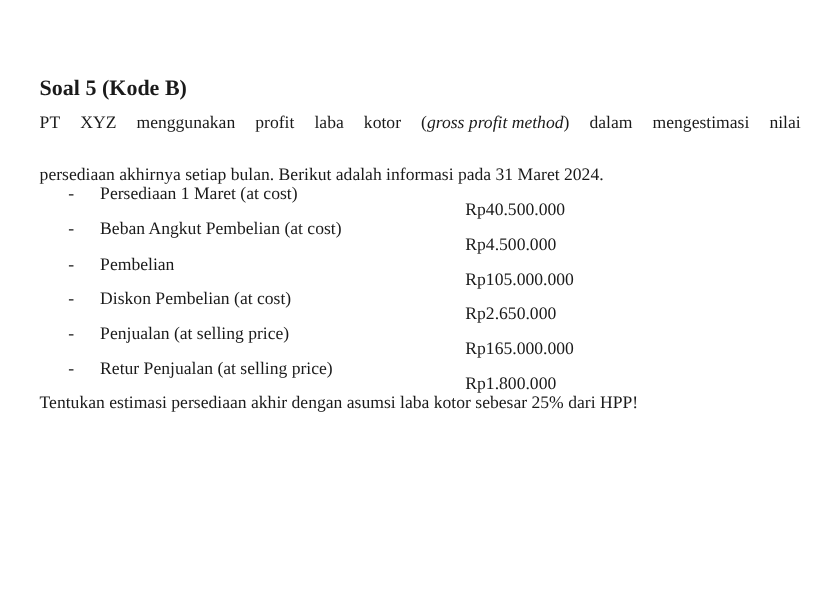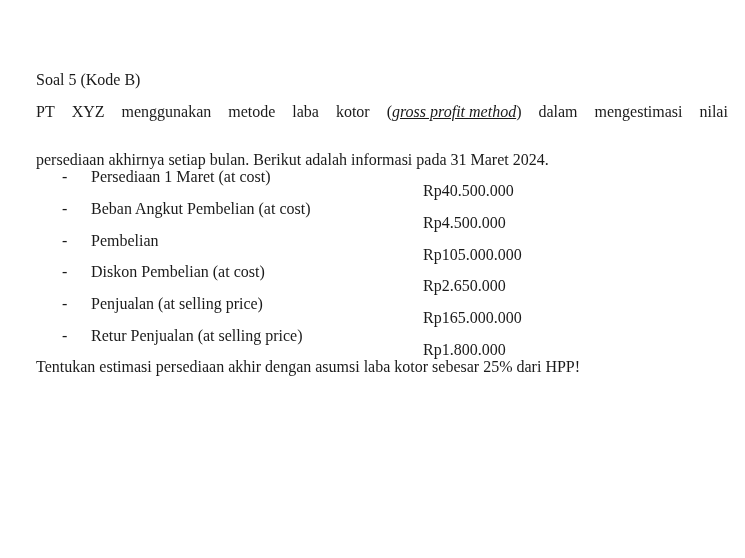--- a/index.html
+++ b/index.html
@@ -21,22 +21,22 @@
       left: 0;
       top: 0;
       width: 745px;
       height: 558px;
       background: #ffffff;
     }
     .title {
       position: absolute;
       left: 36px;
       top: 70px;
-      font-weight: normal;
-      font-size: 16px;
+      font-weight: bold;
+      font-size: 20px;
       line-height: 20px;
       white-space: nowrap;
     }
     .para {
       position: absolute;
       left: 36px;
       width: 692px;
       font-size: 16px;
       line-height: 20px;
       white-space: nowrap;
@@ -71,34 +71,34 @@
       margin-top: 14px;
     }
     .final {
       position: absolute;
       left: 36px;
       top: 357px;
       font-size: 16px;
       line-height: 20px;
       white-space: nowrap;
     }
-    em { font-style: italic; text-decoration: underline; }
+    em { font-style: italic; }
   </style>
 </head>
 <body>
 
 <div class="page">
 
   <div class="title">Soal 5 (Kode B)</div>
 
   <div class="para justify-line line1">
     <span class="w">PT</span>
     <span class="w">XYZ</span>
     <span class="w">menggunakan</span>
-    <span class="w">metode</span>
+    <span class="w">profit</span>
     <span class="w">laba</span>
     <span class="w">kotor</span>
     <span class="w">(<em>gross profit method</em>)</span>
     <span class="w">dalam</span>
     <span class="w">mengestimasi</span>
     <span class="w">nilai</span>
   </div>
 
   <div class="para line2">persediaan akhirnya setiap bulan. Berikut adalah informasi pada 31 Maret 2024.</div>
 

